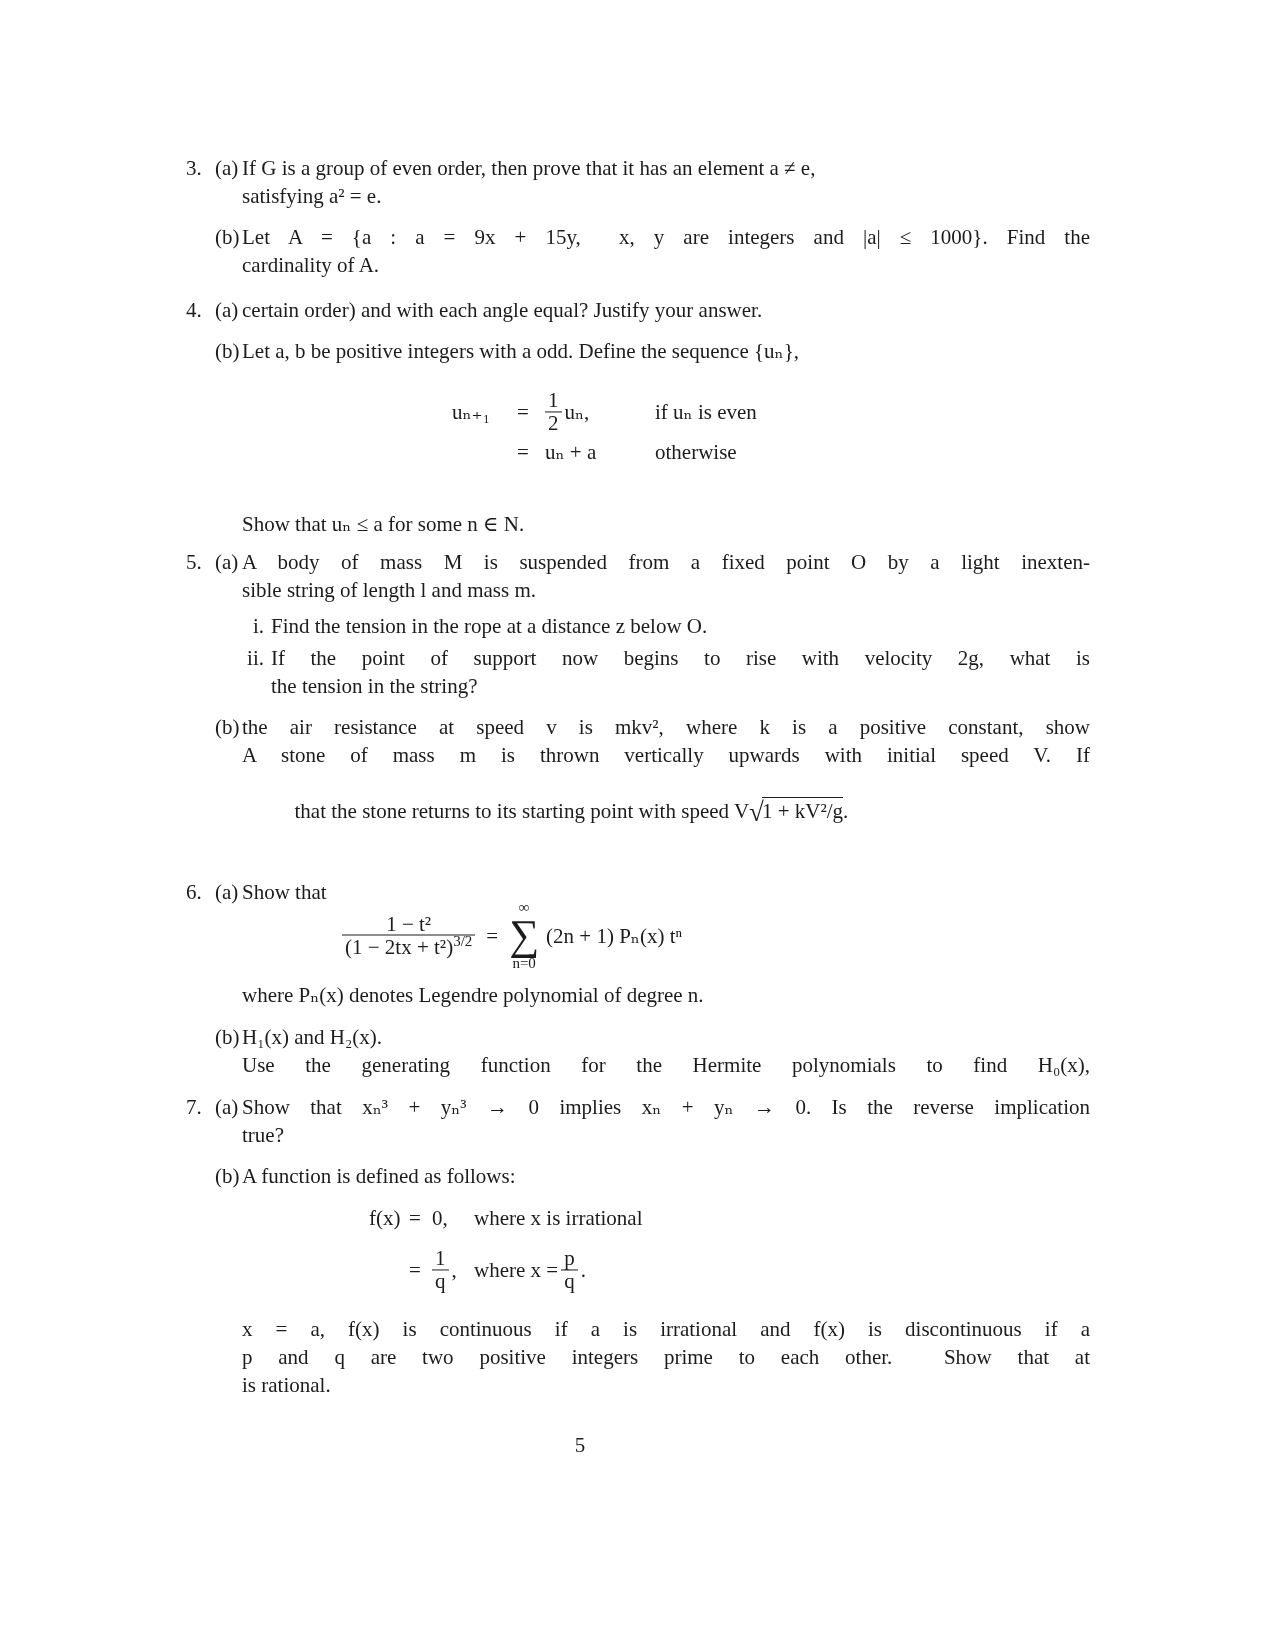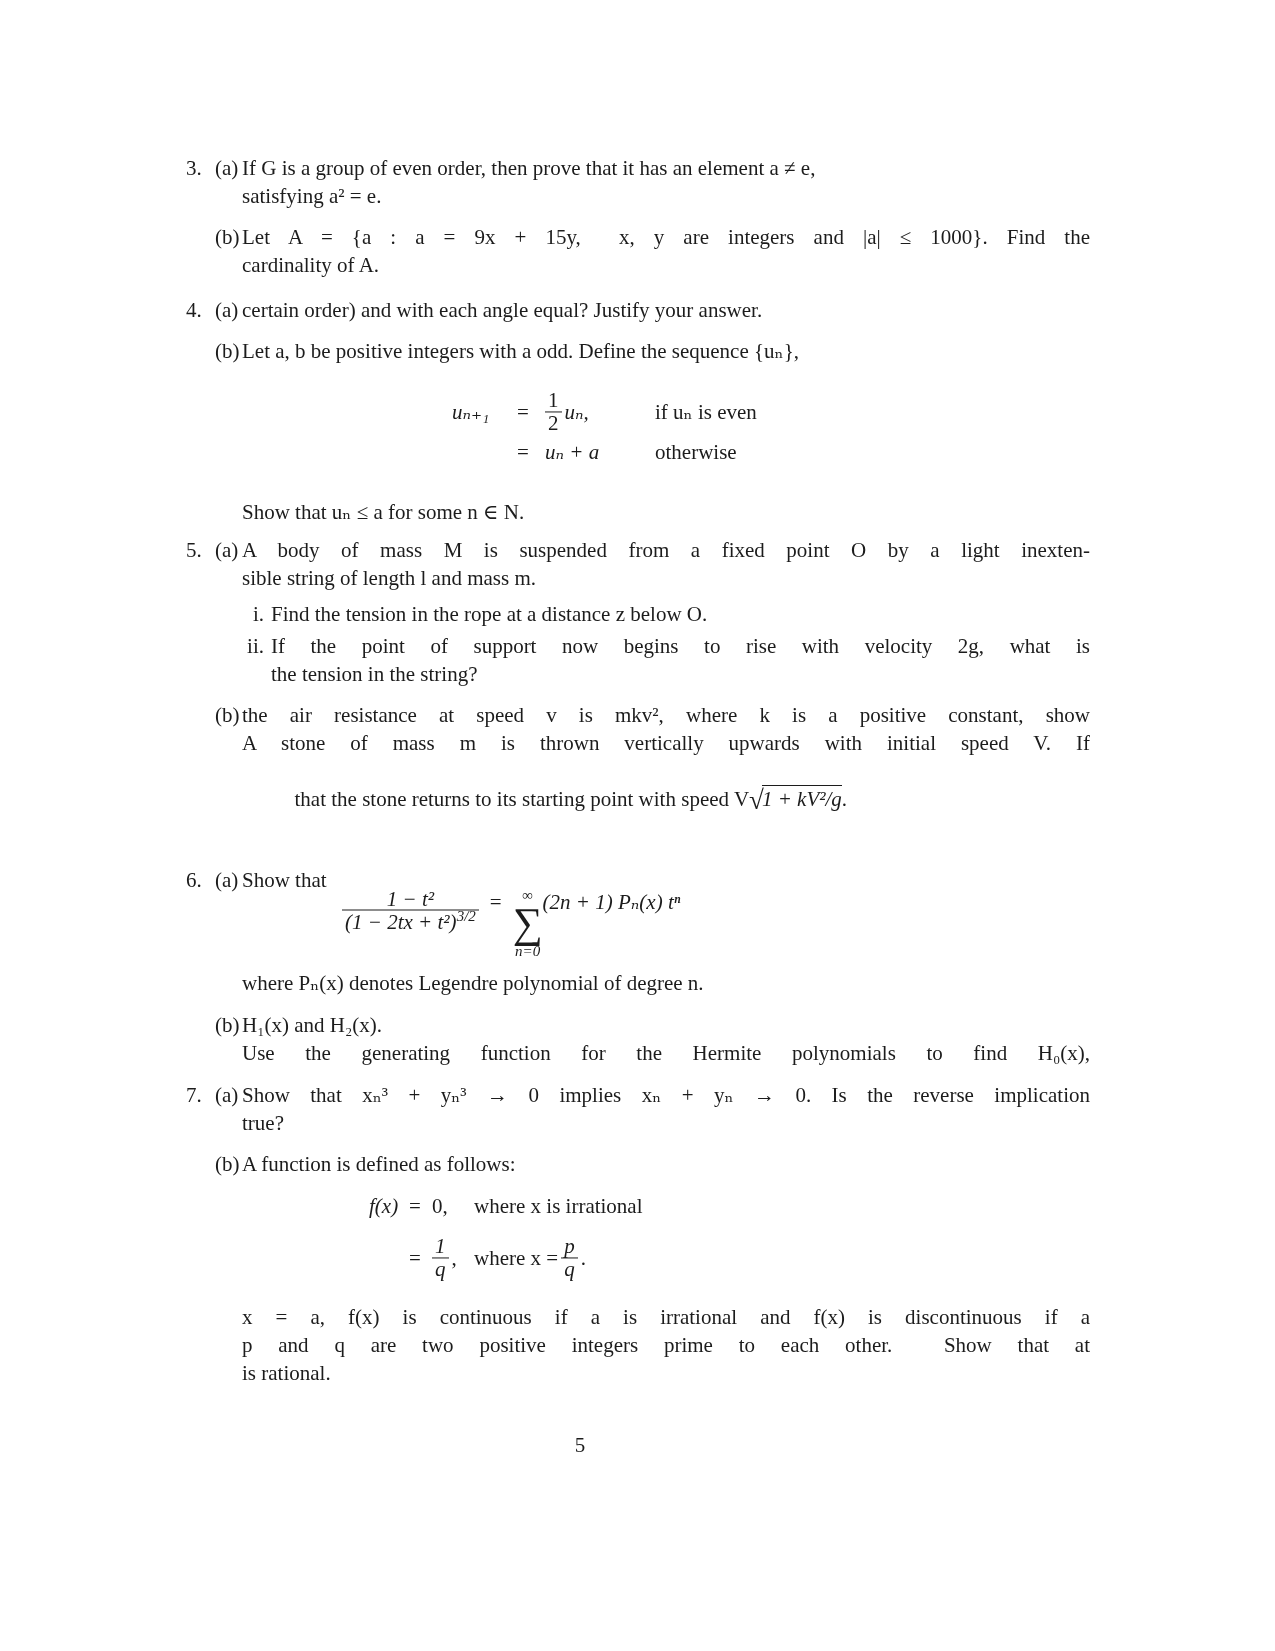--- a/index.html
+++ b/index.html
@@ -20,33 +20,33 @@
   .sub + .sub{margin-top:4px;}
   .silabel{text-align:right;white-space:nowrap;}
   
   .eq{position:relative;width:100%;}
   .eqrow{position:absolute;left:0;right:0;height:28px;}
   .eqrow > span{position:absolute;white-space:nowrap;}
   .vc{top:50%;transform:translateY(-50%);display:inline-flex;align-items:center;gap:3px;}
   .frac{display:inline-flex;flex-direction:column;align-items:center;line-height:1.05;}
   .frac .fn,.frac .fd{padding:0 3px;}
   .frac .fd{border-top:1.6px solid #1c1c1c;}
-  .it{font-style:italic;}
+  .it{}
   .dsup{font-size:15px;vertical-align:8px;line-height:0;}
   .sumstack{display:inline-flex;flex-direction:column;align-items:center;}
   .sinf{font-size:15px;line-height:15px;}
   .ssym{font-size:42px;line-height:40px;}
   .sbot{font-size:15px;line-height:16px;}
   .sqrtsym{font-size:27px;line-height:0;vertical-align:-3px;margin-right:-2px;}
   .rad{border-top:1.7px solid #1c1c1c;padding-top:1px;display:inline-block;line-height:24px;}
   .pagenum{position:absolute;left:560px;top:1431px;width:40px;text-align:center;}
   
   .m-q4{margin-top:17px;}
   .eq1{height:113px;}
-  .m-q4close{margin-top:20px;}
+  .m-q4close{margin-top:32px;}
   .m-q5{margin-top:10px;}
   .m-q5b{margin-top:13px;}
   .m-q6{margin-top:25px;}
   .eq2{height:70px;margin-top:-6px;}
   .m-q6where{margin-top:11px;}
   .m-q6b{margin-top:14px;}
   .m-q7{margin-top:14px;}
   .eq3{height:109px;margin-left:19px;}
   .m-q7close{margin-top:16px;}
 </style>
@@ -162,32 +162,32 @@
     <div class="part">
       <span class="cell">6.</span>
       <span class="cell">(a)</span>
       <div>
         <div class="ln">Show that</div>
       </div>
     </div>
   </section>
 
   <div class="eq eq2">
-    <div style="position:absolute;left:342px;top:50%;transform:translateY(-50%);display:flex;">
+    <div style="position:absolute;left:342px;top:50%;transform:translateY(-50%);display:flex;align-items:center">
       <span class="frac it">
         <span class="fn">1 − t²</span>
         <span class="fd"><span>(1 − 2tx + t²)</span><sup class="dsup">3/2</sup></span>
       </span>
       <span style="margin:0 11px">=</span>
       <span class="sumstack">
         <span class="sinf">∞</span>
         <span class="ssym">∑</span>
         <span class="sbot it">n=0</span>
       </span>
-      <span class="it" style="">(2n + 1) Pₙ(x) tⁿ</span>
+      <span class="it" style="margin-left:7px">(2n + 1) Pₙ(x) tⁿ</span>
     </div>
   </div>
 
   <section class="q m-q6where">
     <div class="part">
       <span class="cell"></span>
       <span class="cell"></span>
       <div>
         <div class="ln">where Pₙ(x) denotes Legendre polynomial of degree n.</div>
       </div>

